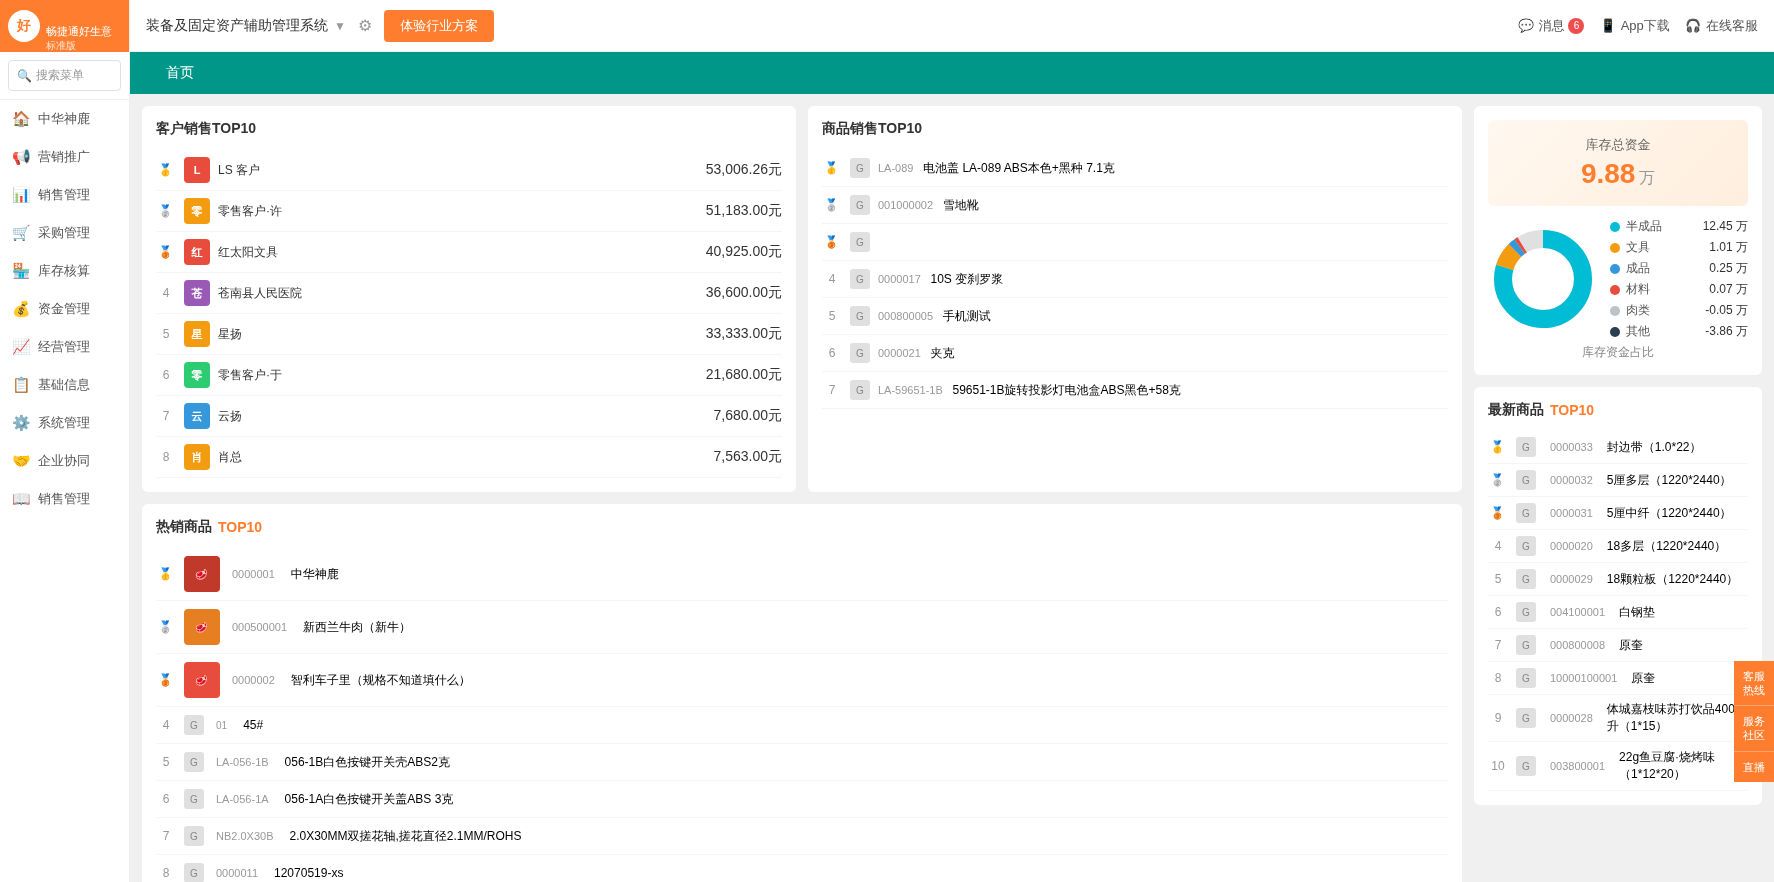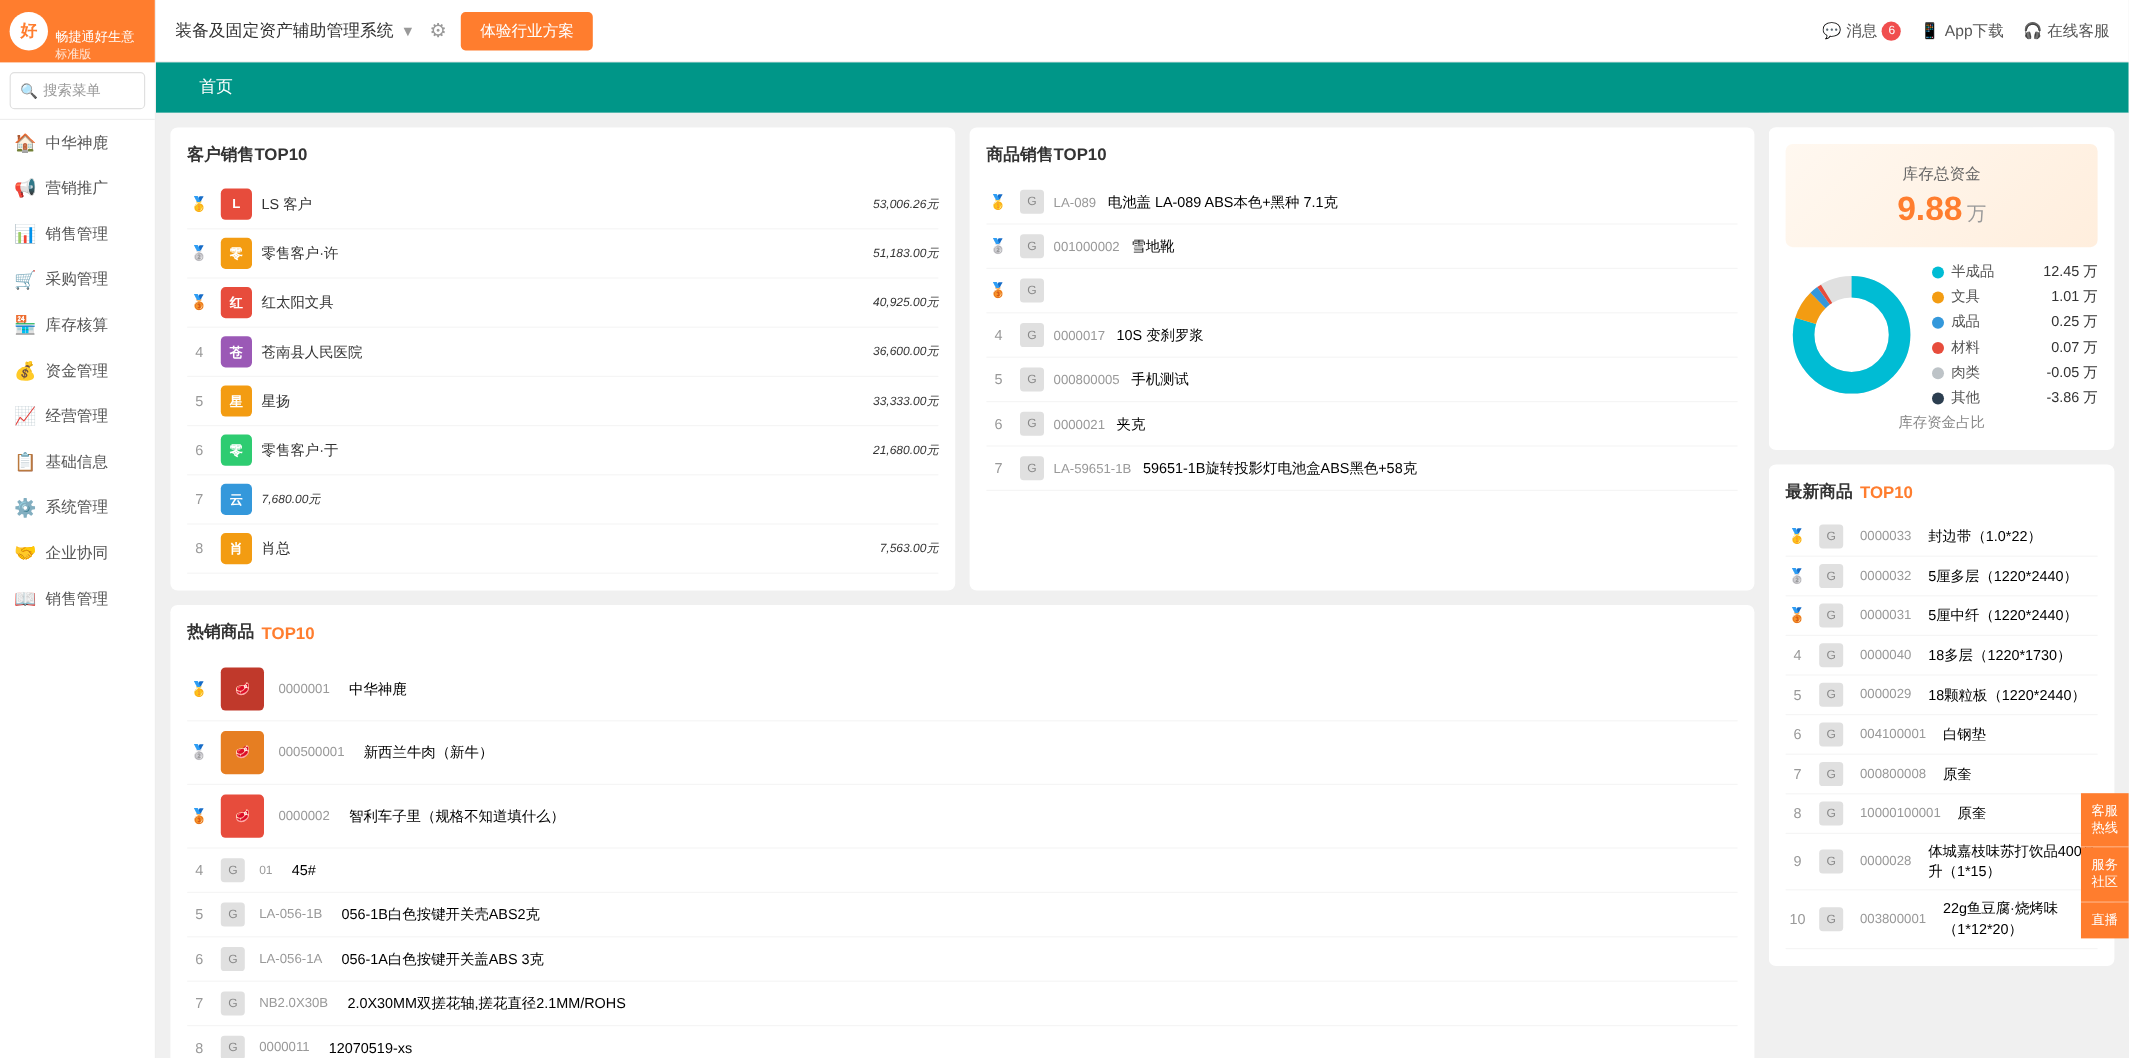--- a/index.html
+++ b/index.html
@@ -197,21 +197,21 @@
     .rank-avatar {
       width: 26px; height: 26px;
       border-radius: 4px;
       display: flex; align-items: center; justify-content: center;
       color: #fff;
       font-size: 11px;
       font-weight: bold;
       flex-shrink: 0;
     }
     .rank-name { flex: 1; font-size: 12px; color: #333; }
-    .rank-value { font-size: 10px; color: #333; font-weight: 500; font-style: italic; }
+    .rank-value { font-size: 14px; color: #333; font-weight: 500; }
 
     .product-rank-item {
       display: flex;
       align-items: center;
       padding: 8px 0;
       border-bottom: 1px solid #f5f5f5;
       gap: 8px;
     }
     .product-img {
       width: 36px; height: 36px;
@@ -443,20 +443,21 @@
             </div>
             <div class="rank-item">
               <span class="rank-num">6</span>
               <div class="rank-avatar" style="background:#2ecc71;">零</div>
               <span class="rank-name">零售客户·于</span>
               <span class="rank-value">21,680.00元</span>
             </div>
             <div class="rank-item">
               <span class="rank-num">7</span>
               <div class="rank-avatar" style="background:#3498db;">云</div>
+              <span class="rank-name">云扬</span>
               <span class="rank-value">7,680.00元</span>
             </div>
             <div class="rank-item">
               <span class="rank-num">8</span>
               <div class="rank-avatar" style="background:#f39c12;">肖</div>
               <span class="rank-name">肖总</span>
               <span class="rank-value">7,563.00元</span>
             </div>
           </div>
         </div>
@@ -659,22 +660,22 @@
           </div>
           <div class="new-product-item">
             <span class="new-product-rank bronze">🥉</span>
             <div class="small-icon">G</div>
             <span style="font-size:11px;color:#999;margin:0 6px;">0000031</span>
             <span style="font-size:12px;">5厘中纤（1220*2440）</span>
           </div>
           <div class="new-product-item">
             <span class="new-product-rank">4</span>
             <div class="small-icon">G</div>
-            <span style="font-size:11px;color:#999;margin:0 6px;">0000040</span>
-            <span style="font-size:12px;">18多层（1220*1730）</span>
+            <span style="font-size:11px;color:#999;margin:0 6px;">0000020</span>
+            <span style="font-size:12px;">18多层（1220*2440）</span>
           </div>
           <div class="new-product-item">
             <span class="new-product-rank">5</span>
             <div class="small-icon">G</div>
             <span style="font-size:11px;color:#999;margin:0 6px;">0000029</span>
             <span style="font-size:12px;">18颗粒板（1220*2440）</span>
           </div>
           <div class="new-product-item">
             <span class="new-product-rank">6</span>
             <div class="small-icon">G</div>

